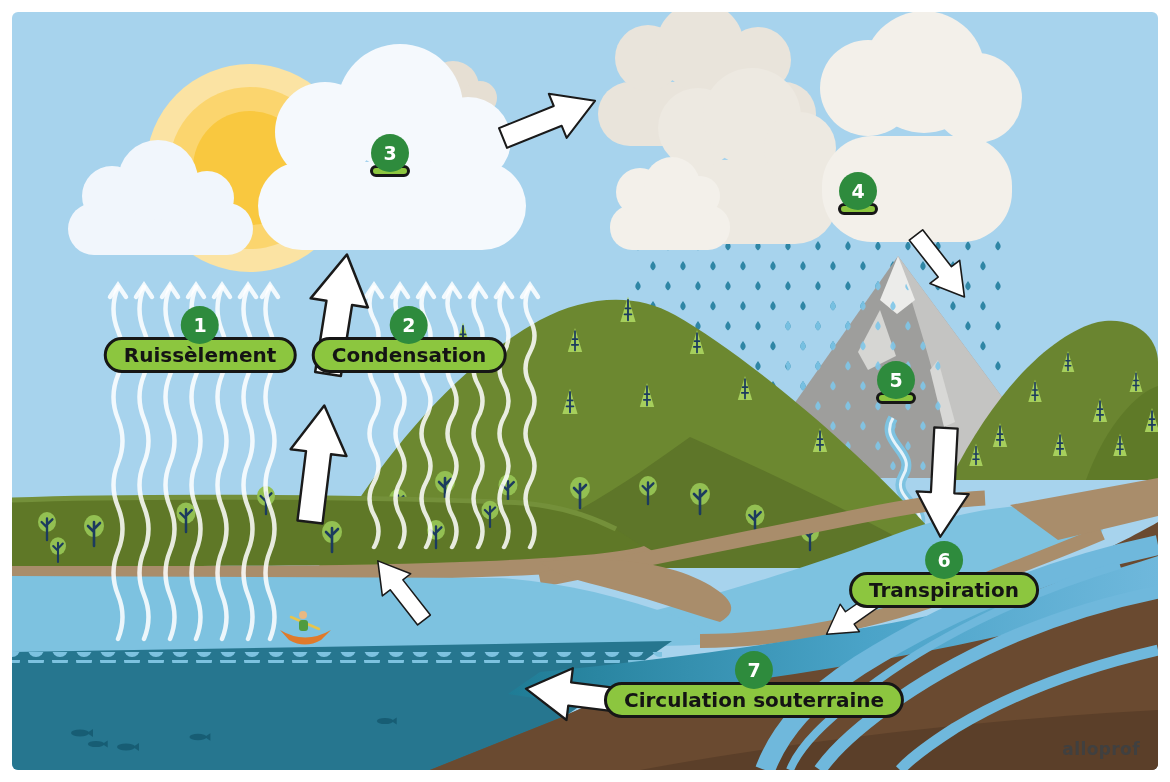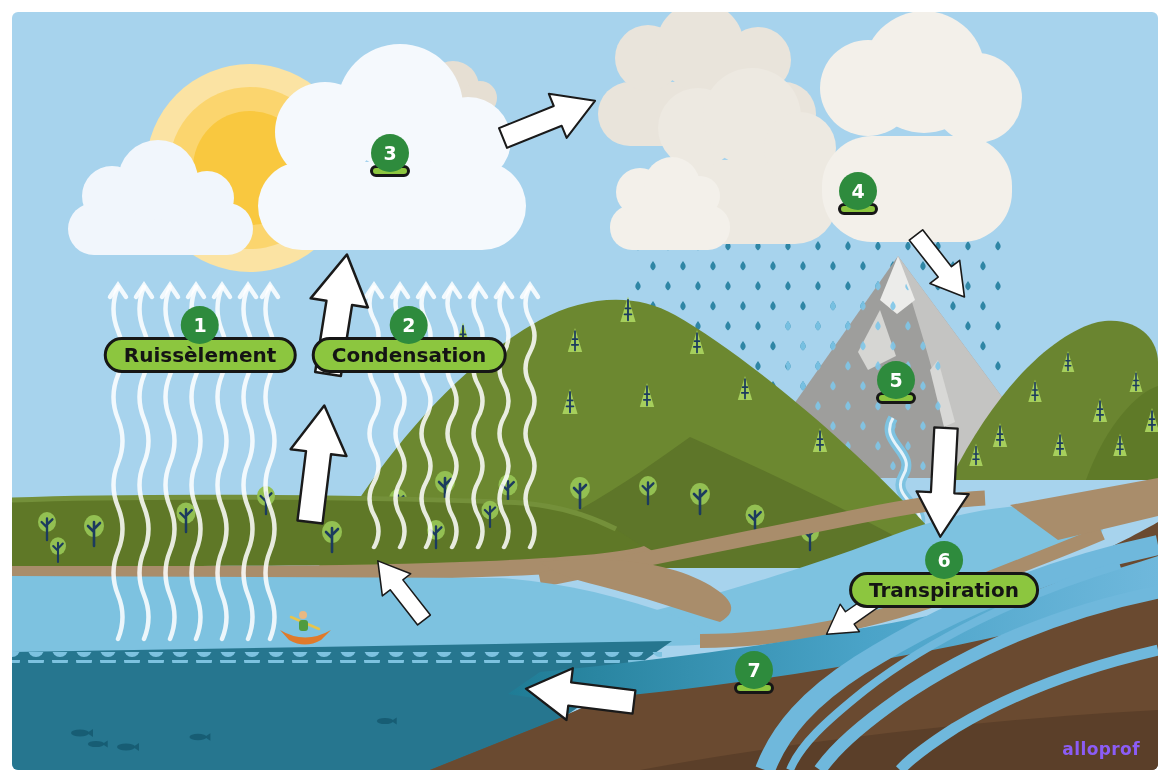--- a/index.html
+++ b/index.html
@@ -13,21 +13,21 @@
       width:38px;height:38px;background:#2E8B3D;border-radius:50%;
       display:flex;align-items:center;justify-content:center;
       color:#ffffff;font-weight:bold;font-size:19px;z-index:6;}
   .l1{left:200px;top:337px;}
   .l2{left:409px;top:337px;}
   .l3{left:390px;top:165px;font-size:21px;}
   .l4{left:858px;top:203px;}
   .l5{left:896px;top:392px;}
   .l6{left:944px;top:572px;}
   .l7{left:754px;top:682px;}
-  .watermark{position:absolute;right:30px;bottom:23px;color:#8b5cf6;
+  .watermark{position:absolute;right:30px;bottom:23px;color:#404040;
       font-size:17px;font-weight:600;letter-spacing:.4px;z-index:5;}
 </style>
 </head>
 <body>
 
 <div class="frame">
 
 <svg class="scene" width="1170" height="782" viewBox="0 0 1170 782">
   <defs>
     <clipPath id="inner">
@@ -295,17 +295,18 @@
 </div>
 <div class="step-label l5">
   <span class="step-num">5</span>
 </div>
 <div class="step-label l6">
   <span class="step-num">6</span>
   <span>Transpiration</span>
 </div>
 <div class="step-label l7">
   <span class="step-num">7</span>
+  <span>Circulation souterraine</span>
 </div>
 
 <div class="watermark">alloprof</div>
 
 </div>
 
 </body></html>

